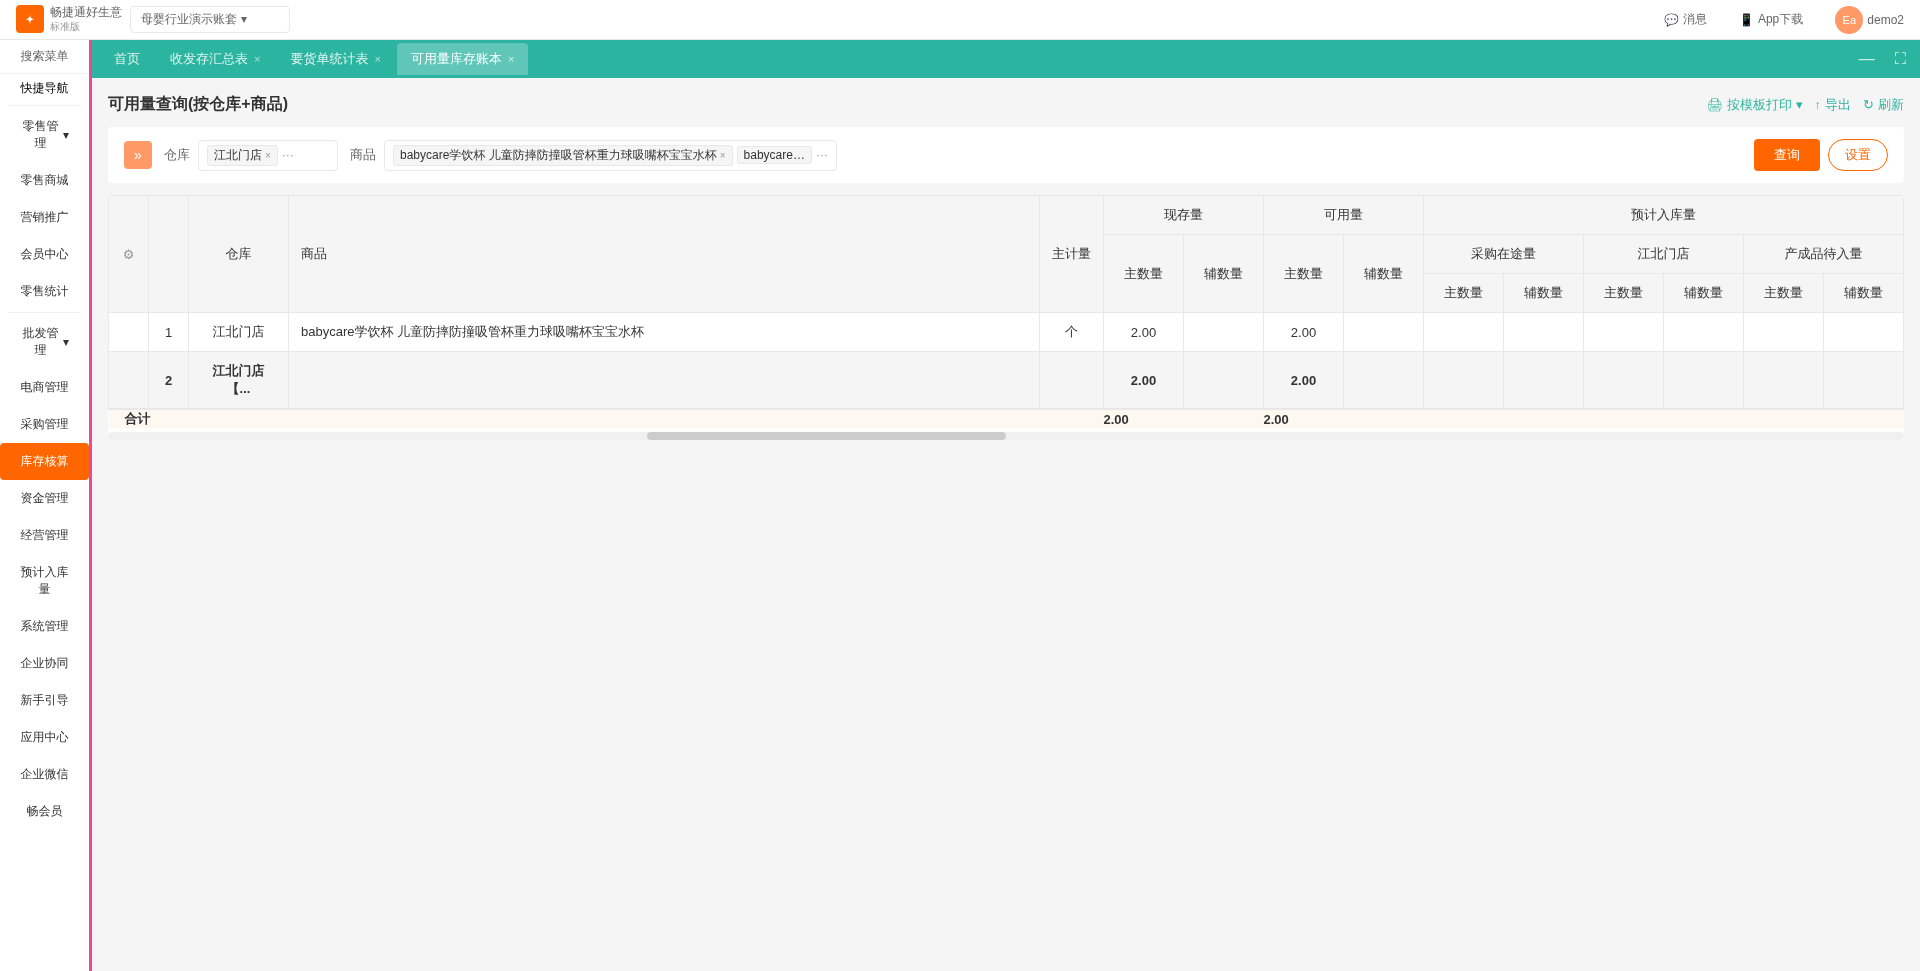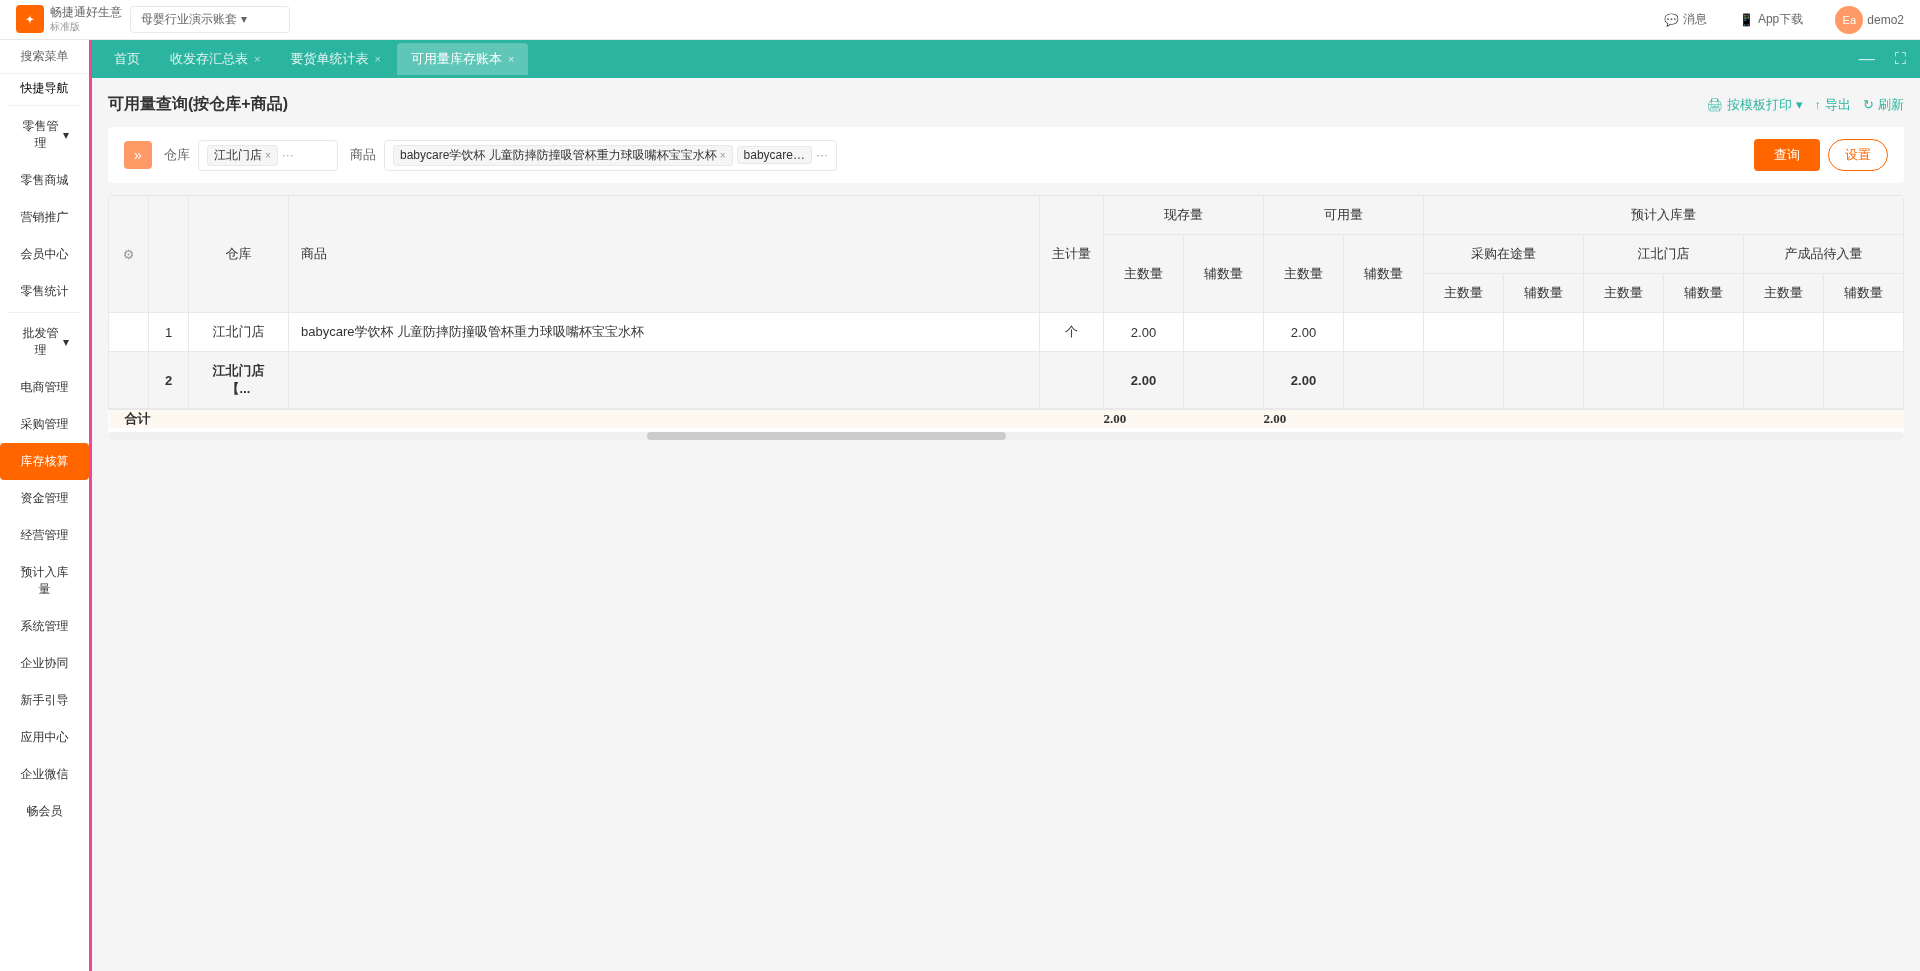--- a/index.html
+++ b/index.html
@@ -337,21 +337,20 @@
     .col-settings { width: 40px; }
     .col-no { width: 40px; }
     .col-warehouse { width: 100px; }
     .col-product { min-width: 300px; text-align: left; }
     .col-unit { width: 60px; }
     .col-num { width: 80px; }
 
     
     .total-row {
       background: #fef9f0 !important;
-      font-family: Liberation Serif, serif;
     }
     .total-row td {
       font-weight: 600;
       border-top: 2px solid #e8e8e8;
     }
 
     
     .table-container::-webkit-scrollbar { height: 6px; width: 6px; }
     .table-container::-webkit-scrollbar-track { background: #f0f0f0; }
     .table-container::-webkit-scrollbar-thumb { background: #ccc; border-radius: 3px; }

